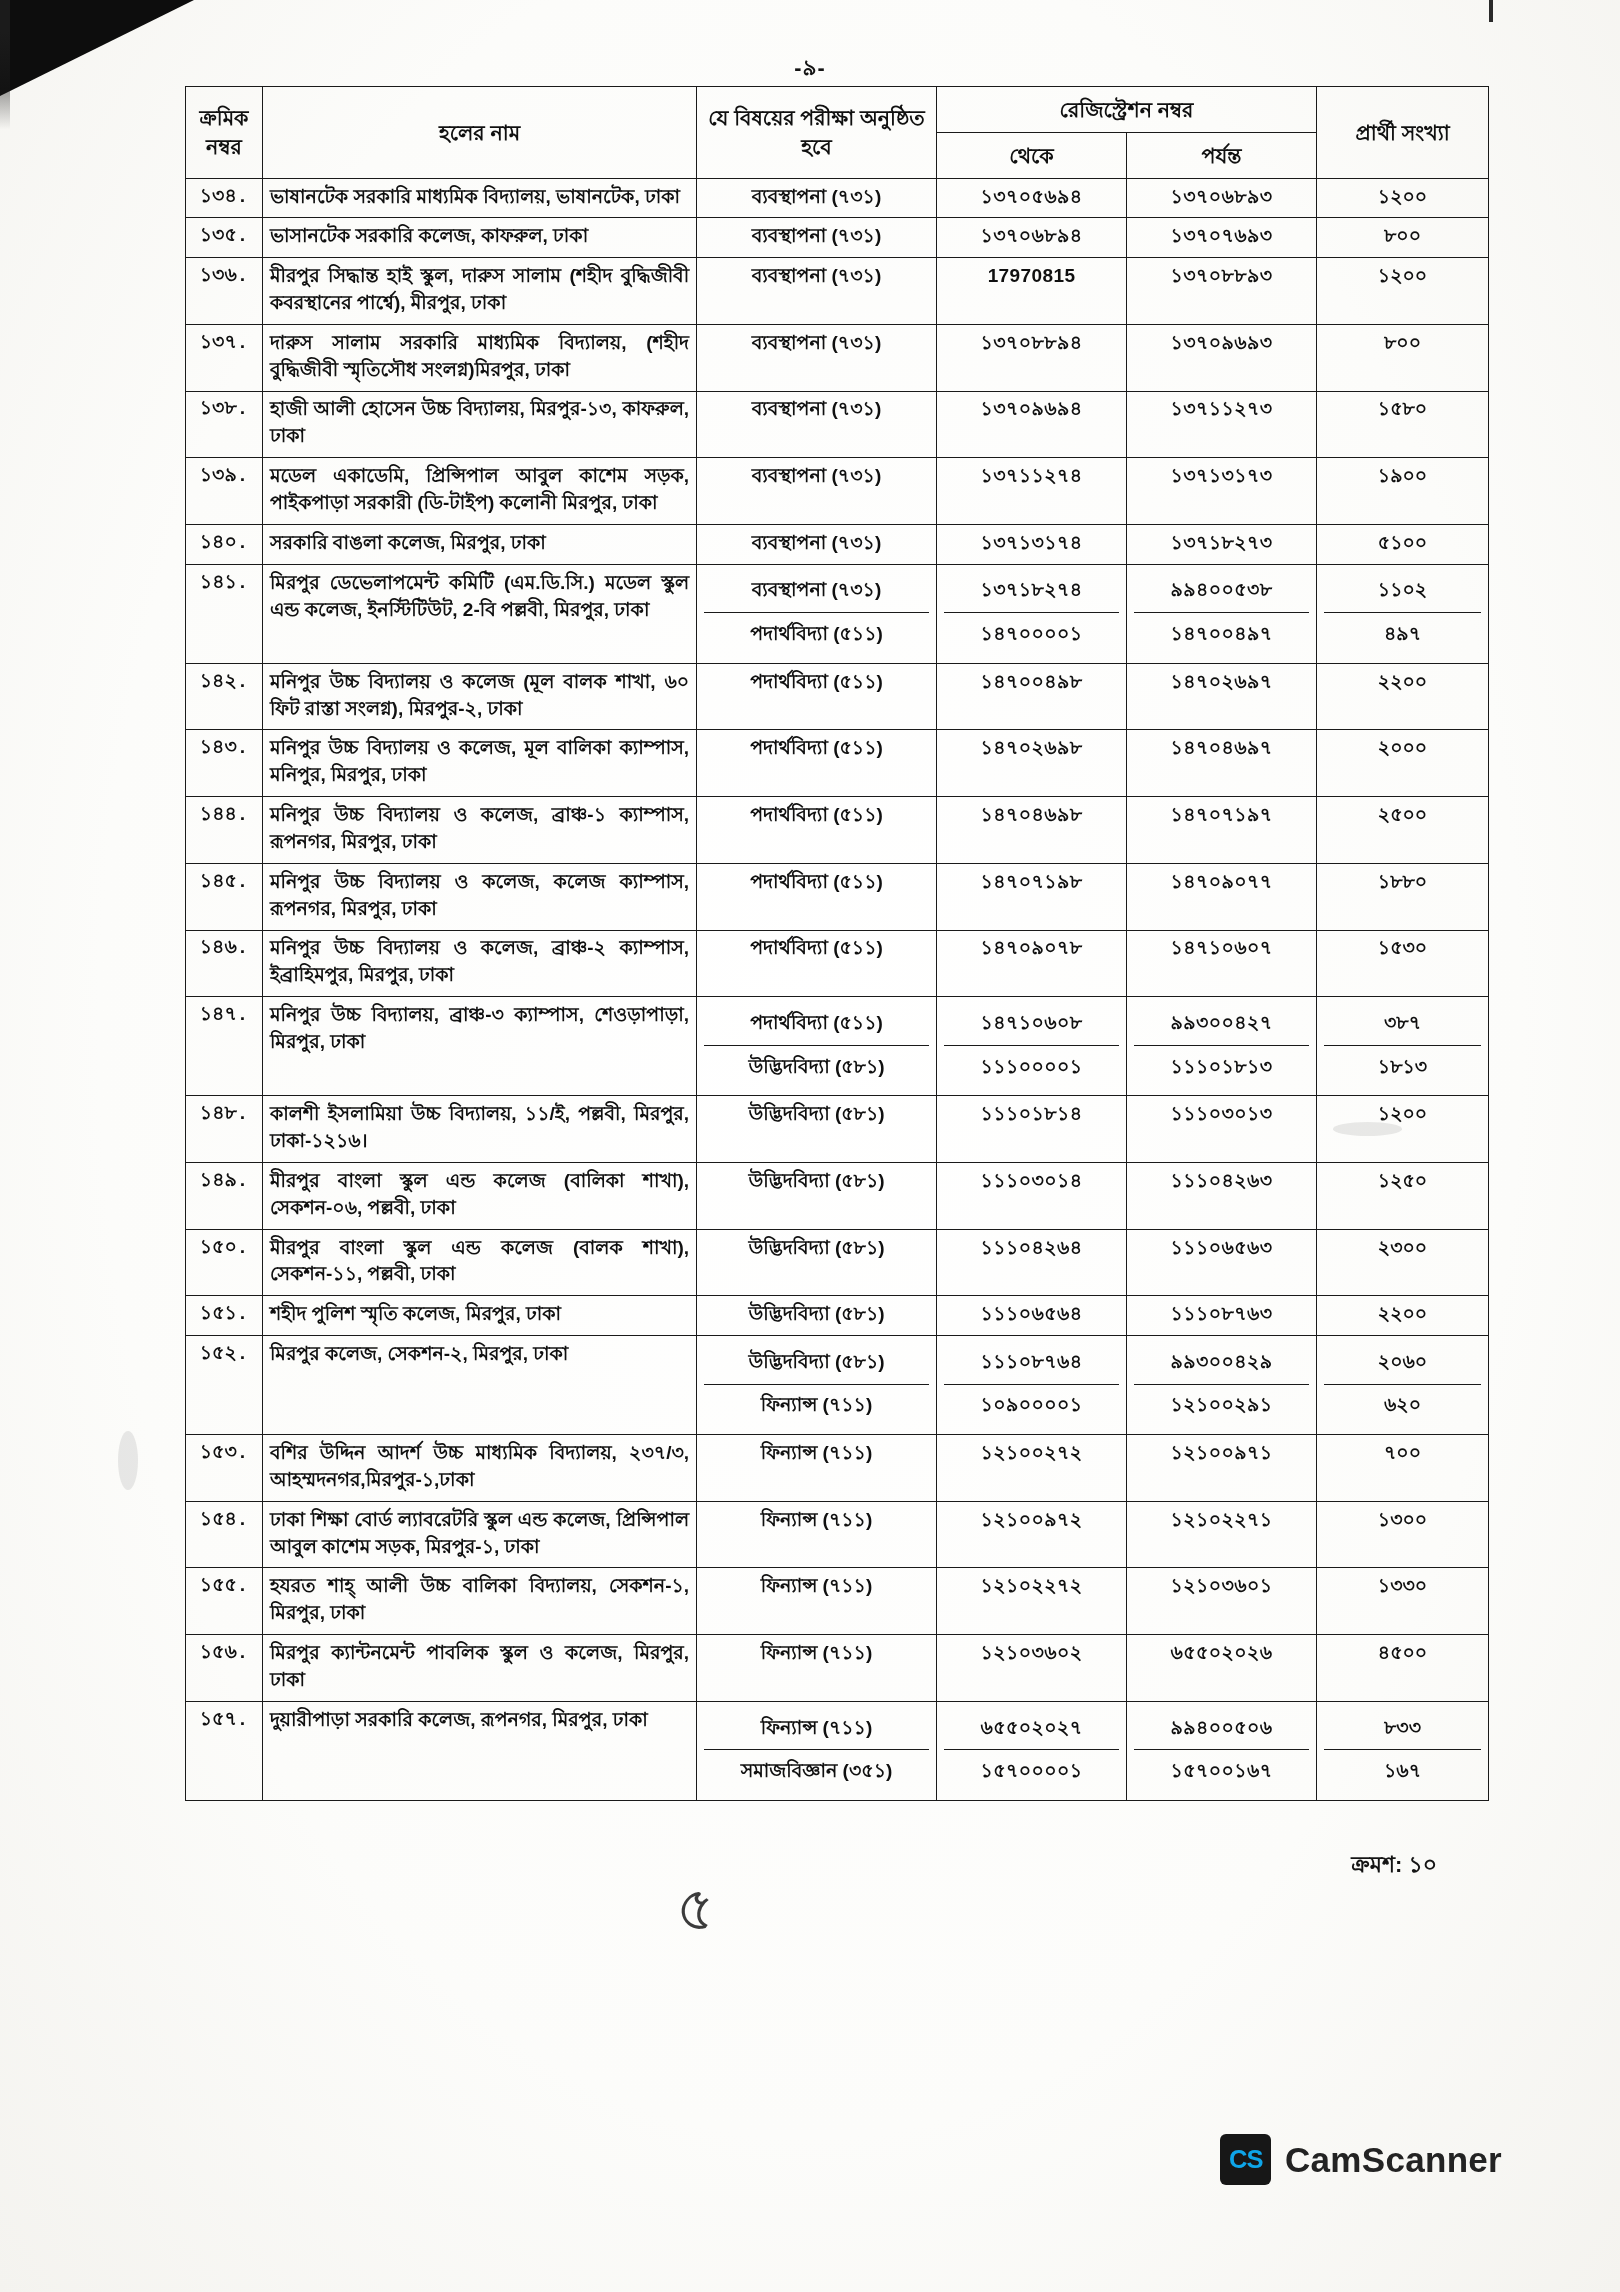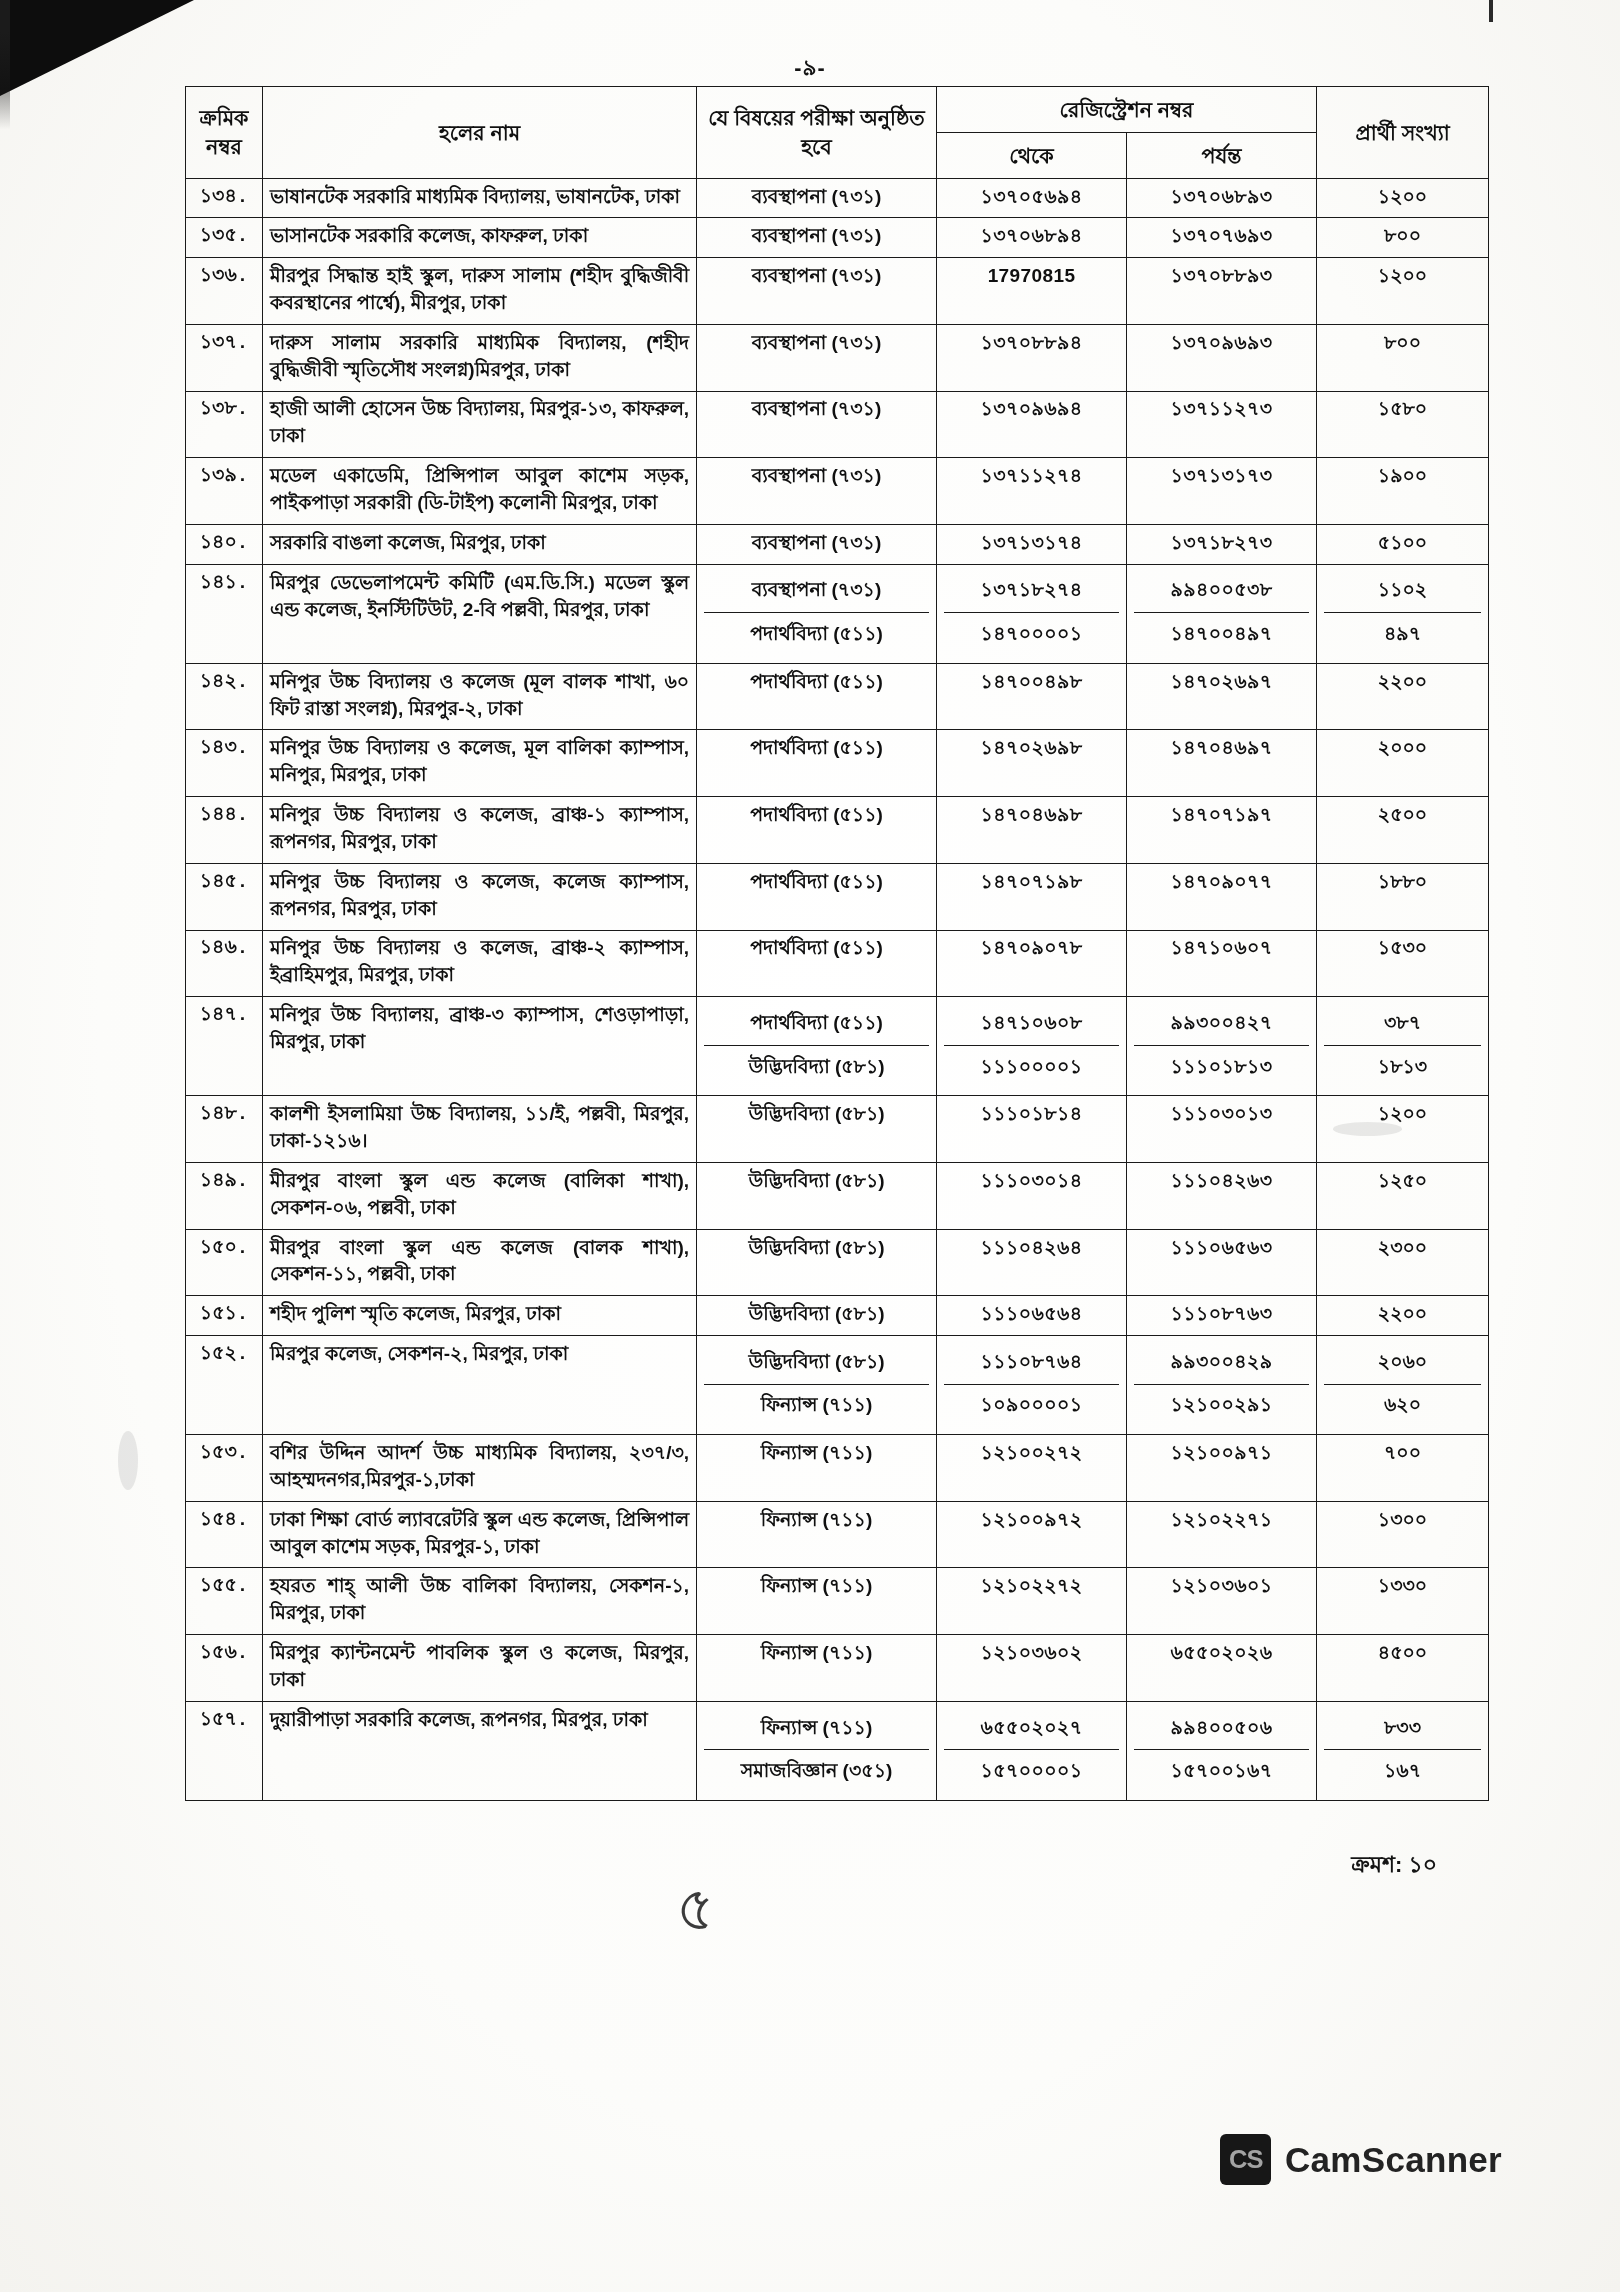--- a/index.html
+++ b/index.html
@@ -87,21 +87,21 @@
     transform:rotate(-6deg);
     opacity:.85;
   }
   
   #cs{
     position:absolute;right:118px;bottom:108px;
     display:flex;align-items:center;gap:13.7px;
   }
   #cs .badge{
     width:51px;height:51px;border-radius:6px;background:#171717;
-    color:#a3a3a3;font-weight:bold;font-size:25.5px;
+    color:#0ea5e9;font-weight:bold;font-size:25.5px;
     display:flex;align-items:center;justify-content:center;
     letter-spacing:-1px;
   }
   #cs .word{font-size:35px;color:#232323;font-weight:600;letter-spacing:0.3px;}
 
   .smudge{position:absolute;background:#8d8d8d;opacity:.18;border-radius:50%;}
 </style>
 </head>
 <body>
 

